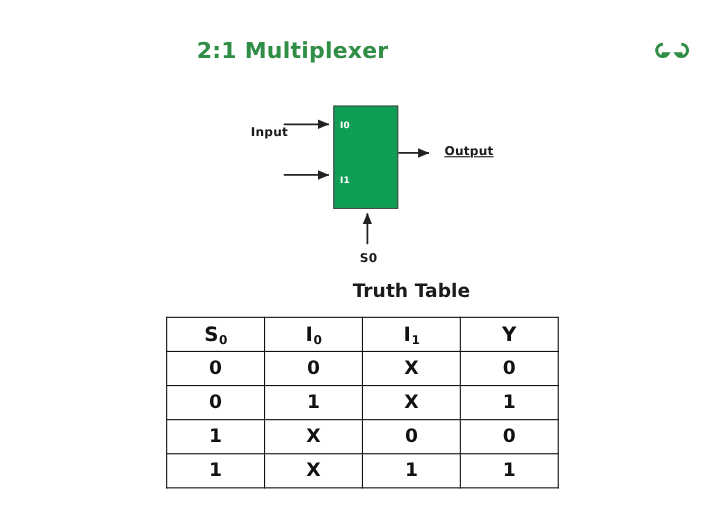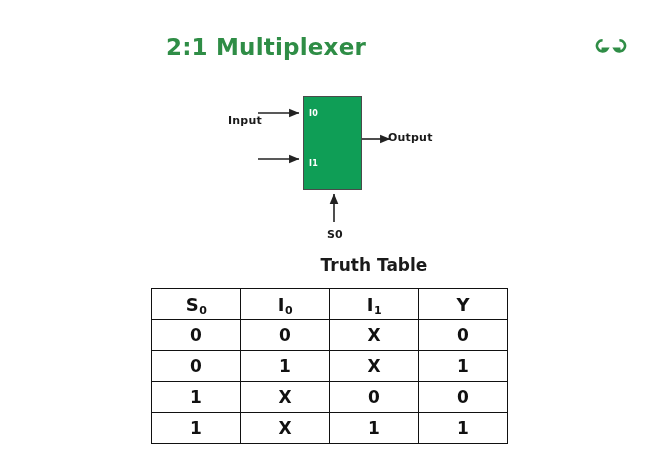--- a/index.html
+++ b/index.html
@@ -16,21 +16,21 @@
     color: #1a1a1a;
   }
 
   
   #page-title {
     position: absolute;
     left: 0;
     top: 34px;
     width: 532px;
     text-align: center;
-    font-size: 23px;
+    font-size: 20px;
     font-weight: bold;
     color: #2f8d46;
     letter-spacing: 0.2px;
   }
 
   
   #brand-logo {
     position: absolute;
     left: 588px;
     top: 32px;
@@ -80,21 +80,21 @@
   }
 
   .io-text {
     position: absolute;
     font-size: 11px;
     font-weight: bold;
     color: #1a1a1a;
     letter-spacing: 0.2px;
   }
   #label-input  { left: 228px; top: 114px; }
-  #label-output { left: 388px; top: 131px; }
+  #label-output { left: 404px; top: 131px; text-decoration: underline; }
   #label-select { left: 327px; top: 228px; }
 
   
   #truth-table-heading {
     position: absolute;
     left: 0;
     top: 255px;
     width: 660px;
     text-align: center;
     font-size: 17px;

